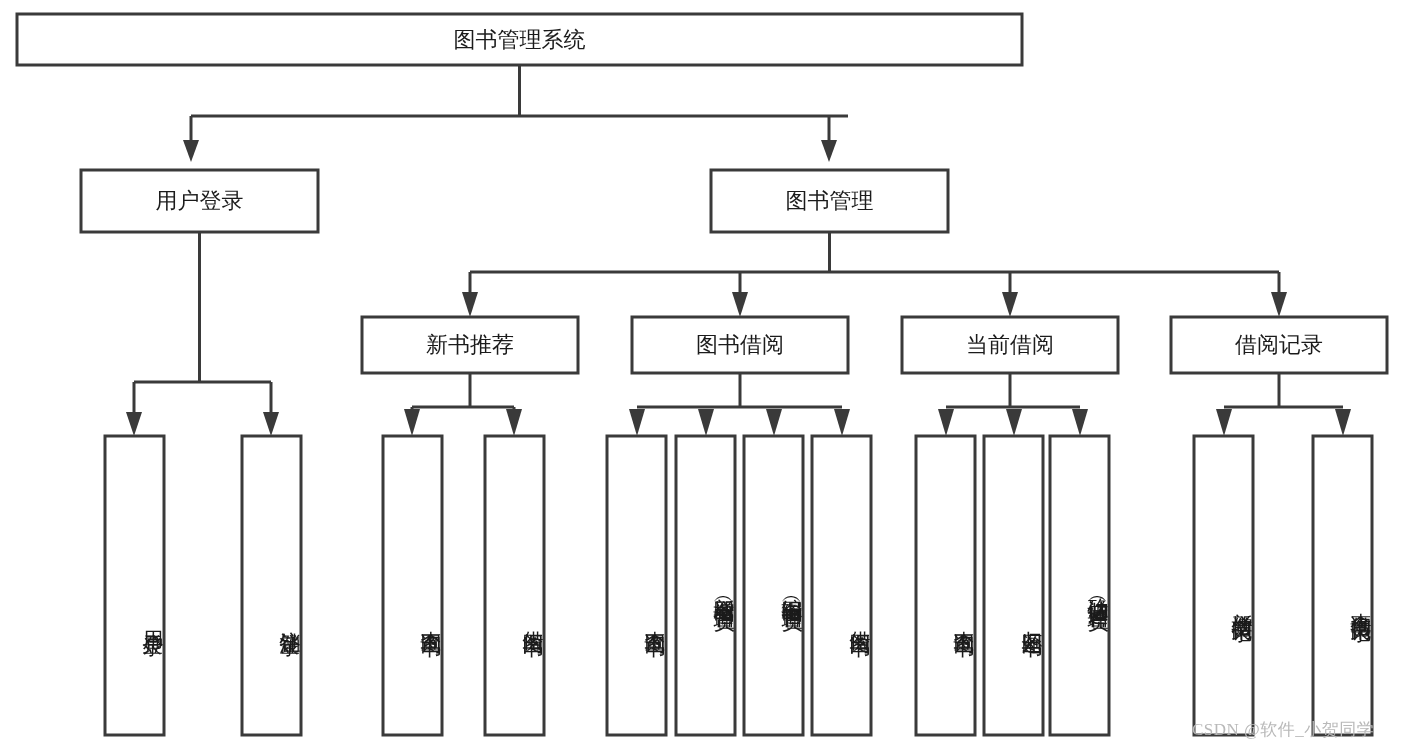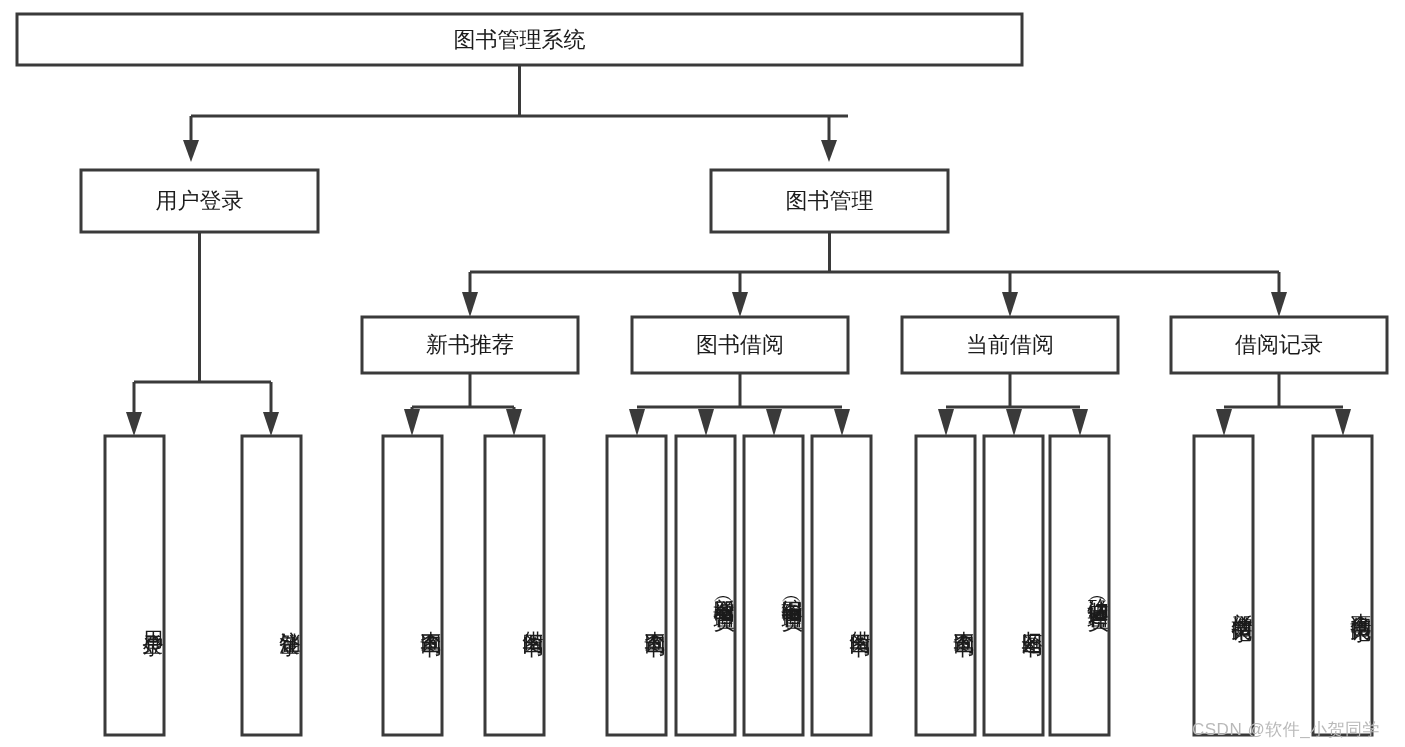--- a/index.html
+++ b/index.html
@@ -59,21 +59,21 @@
     letter-spacing: 2px;
     text-align: center;
     display: flex;
     align-items: flex-start;
     justify-content: center;
     white-space: nowrap;
     pointer-events: none;
   }
   .watermark {
     position: absolute;
-    font-family: Liberation Sans, sans-serif;
+    font-family: Liberation Serif, serif;
     font-size: 17px;
     color: #b9b9b9;
     white-space: nowrap;
     letter-spacing: 0.5px;
   }
 </style>
 </head>
 <body>
 
 <div id="diagram-root">

